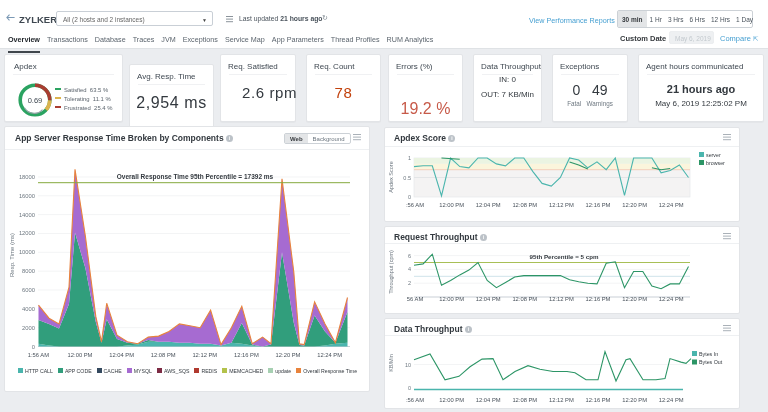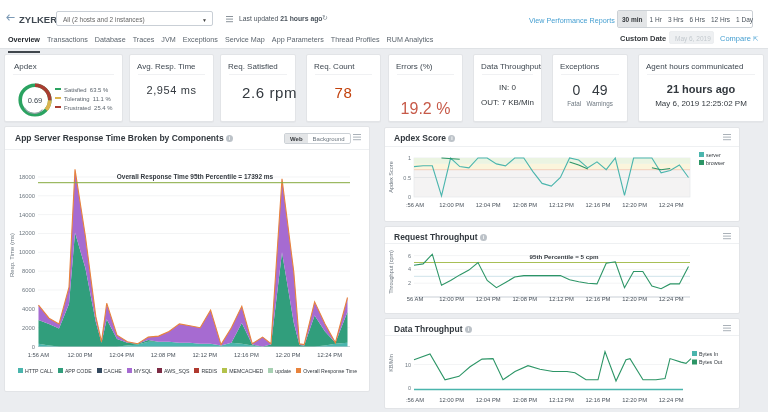--- a/index.html
+++ b/index.html
@@ -70,24 +70,24 @@
     <path d="M8.6 27 A11.2 11.2 0 0 0 26.5 28.6" fill="none" stroke="#9aa2aa" stroke-width="1.1"></path>
     <text x="19" y="21.8" font-size="7.5" fill="#3e4750" text-anchor="middle">0.69</text>
   </svg>
   <div style="position:absolute;left:50px;top:32px;font-size:5.9px;color:#5b646d;">
     <div style="margin-bottom:3.2px;"><span style="display:inline-block;width:6px;height:2px;background:#2ba361;vertical-align:2px;margin-right:3px;"></span>Satisfied&nbsp; 63.5 %</div>
     <div style="margin-bottom:3.2px;"><span style="display:inline-block;width:6px;height:2px;background:#dcb44f;vertical-align:2px;margin-right:3px;"></span>Tolerating&nbsp; 11.1 %</div>
     <div><span style="display:inline-block;width:6px;height:2px;background:#a93d31;vertical-align:2px;margin-right:3px;"></span>Frustrated&nbsp; 25.4 %</div>
   </div>
 </div>
 
-<div class="card" style="left:129px;top:54px;width:85px;height:68px;text-align:center;">
+<div class="card" style="left:129px;top:64px;width:85px;height:68px;text-align:center;">
   <div class="ctitle" style="padding:7px 0 0 7px;text-align:left;">Avg. Resp. Time</div>
   <div style="border-bottom:1px solid #f0f1f3;margin:3px 8px 0 8px;"></div>
-  <div class="nw" style="font-size:11px;color:#33393f;margin-top:9px;letter-spacing:0.6px;">2,954 ms</div>
+  <div class="nw" style="font-size:16px;color:#33393f;margin-top:9px;letter-spacing:0.6px;">2,954 ms</div>
 </div>
 
 <div class="card" style="left:220px;top:54px;width:76px;height:68px;text-align:center;">
   <div class="ctitle" style="padding:7px 0 0 7px;text-align:left;">Req. Satisfied</div>
   <div style="border-bottom:1px solid #f0f1f3;margin:3px 8px 0 8px;"></div>
   <div class="nw" style="font-size:15px;color:#33393f;margin-top:9px;letter-spacing:0.6px;padding-left:21px;">2.6 rpm</div>
 </div>
 
 <div class="card" style="left:306px;top:54px;width:75px;height:68px;text-align:center;">
   <div class="ctitle" style="padding:7px 0 0 7px;text-align:left;">Req. Count</div>
@@ -97,21 +97,21 @@
 
 <div class="card" style="left:388px;top:54px;width:75px;height:68px;text-align:center;">
   <div class="ctitle" style="padding:7px 16px 0 7px;text-align:left;">Errors (%)</div>
   <div style="border-bottom:1px solid #f0f1f3;margin:3px 8px 0 8px;"></div>
   <div class="nw" style="font-size:16px;color:#c75a49;margin-top:25px;">19.2 %</div>
 </div>
 
 <div class="card" style="left:473px;top:54px;width:69px;height:68px;text-align:center;">
   <div class="ctitle" style="padding:7px 0 0 7px;text-align:left;">Data Throughput</div>
   <div style="border-bottom:1px solid #f0f1f3;margin:3px 8px 0 8px;"></div>
-  <div class="nw" style="font-size:8px;color:#33393f;margin-top:8px;">IN: 0</div>
+  <div class="nw" style="font-size:8px;color:#33393f;margin-top:0;">IN: 0</div>
   <div class="nw" style="font-size:8px;color:#33393f;margin-top:6px;">OUT: 7 KB/Min</div>
 </div>
 
 <div class="card" style="left:552px;top:54px;width:76px;height:68px;text-align:center;">
   <div class="ctitle" style="padding:7px 0 0 7px;text-align:left;">Exceptions</div>
   <div style="border-bottom:1px solid #f0f1f3;margin:3px 8px 0 8px;"></div>
   <div class="nw" style="font-size:14px;color:#33393f;margin-top:7px;">0&nbsp;&nbsp;&nbsp;49</div>
   <div class="nw" style="font-size:6.3px;color:#6e7881;margin-top:2px;">Fatal&nbsp;&nbsp;&nbsp;Warnings</div>
 </div>
 

